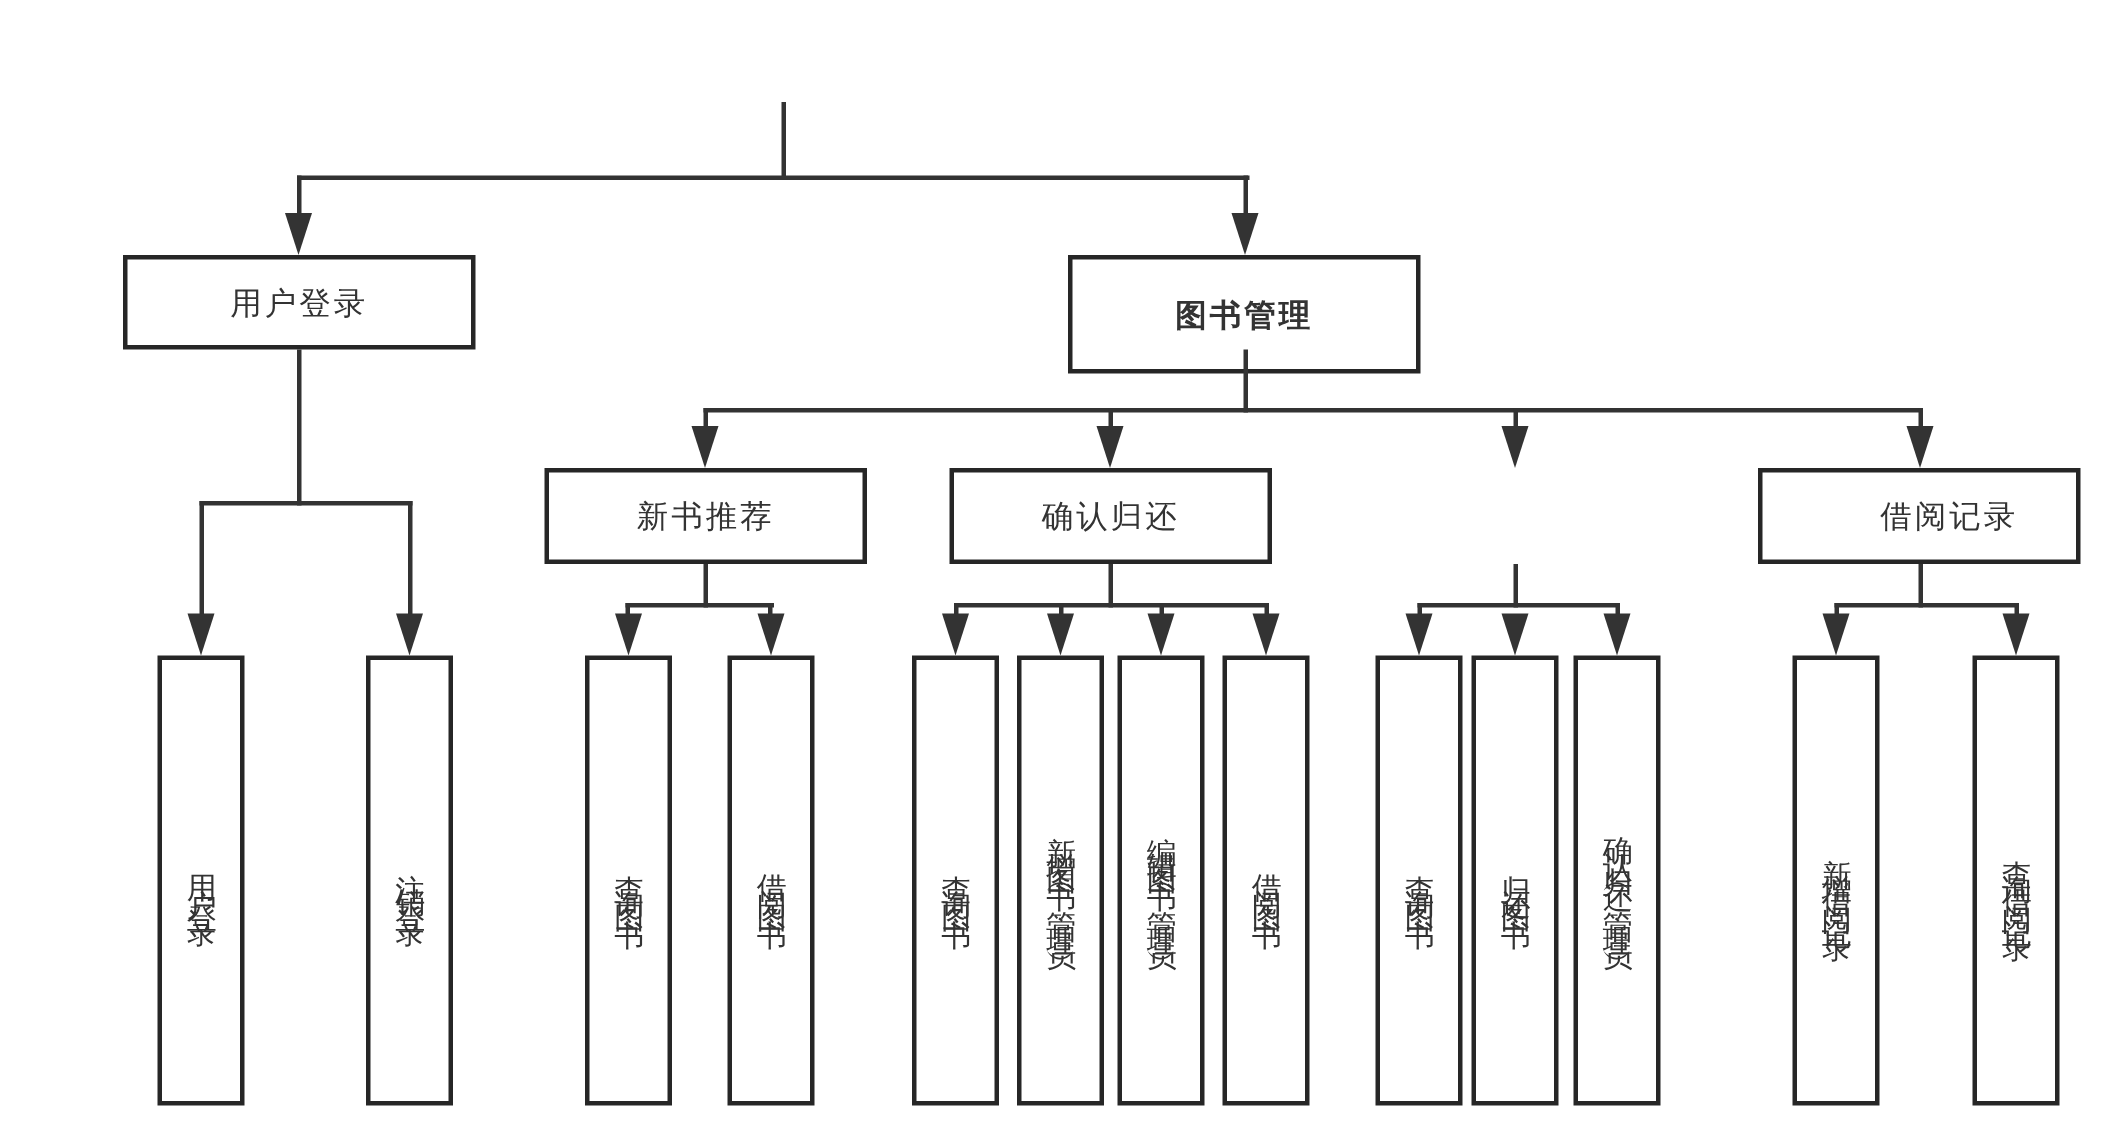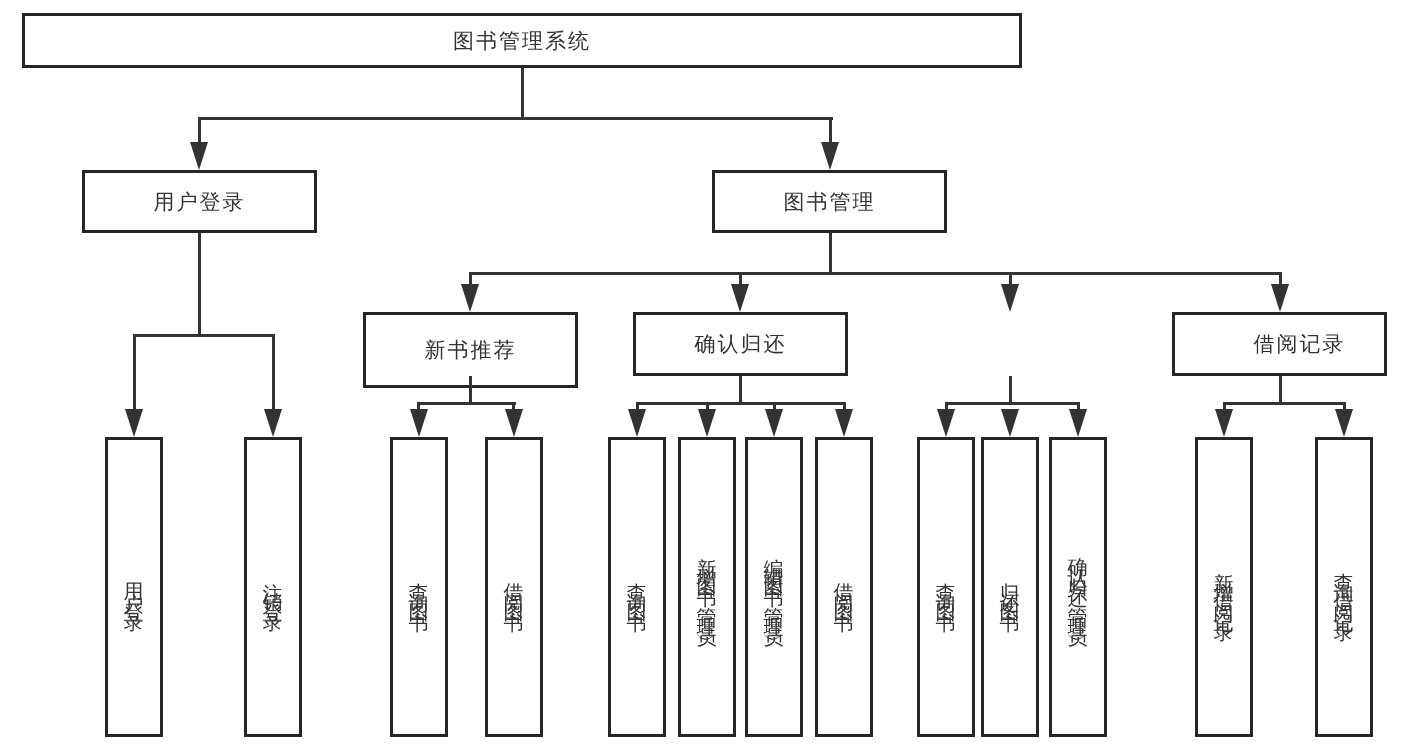--- a/index.html
+++ b/index.html
@@ -53,27 +53,26 @@
     color:var(--watermark);
     opacity:.85;
     z-index:5;
   }
 </style>
 </head>
 <body>
 
 <div id="canvas">
 
-  <div class="node" style="left:22px;top:13px;width:1000px;height:55px;">图书管理系统</div>
 
   <div class="node" style="left:82px;top:170px;width:235px;height:63px;">用户登录</div>
 
-  <div class="node" style="left:712px;top:170px;width:235px;height:63px;">图书管理</div>
+  <div class="node" style="left:712px;top:170px;width:235px;height:79px;font-weight:bold;">图书管理</div>
 
-  <div class="node" style="left:363px;top:312px;width:215px;height:76px;">新书推荐</div>
+  <div class="node" style="left:363px;top:312px;width:215px;height:64px;">新书推荐</div>
 
   <div class="node" style="left:633px;top:312px;width:215px;height:64px;">确认归还</div>
 
 
   <div class="node" style="left:1172px;top:312px;width:215px;height:64px;padding-left:40px;">借阅记录</div>
 
   <div class="node leaf" style="left:105px;top:437px;width:58px;height:300px;">用户登录</div>
 
   <div class="node leaf" style="left:244px;top:437px;width:58px;height:300px;">注销登录</div>
 

